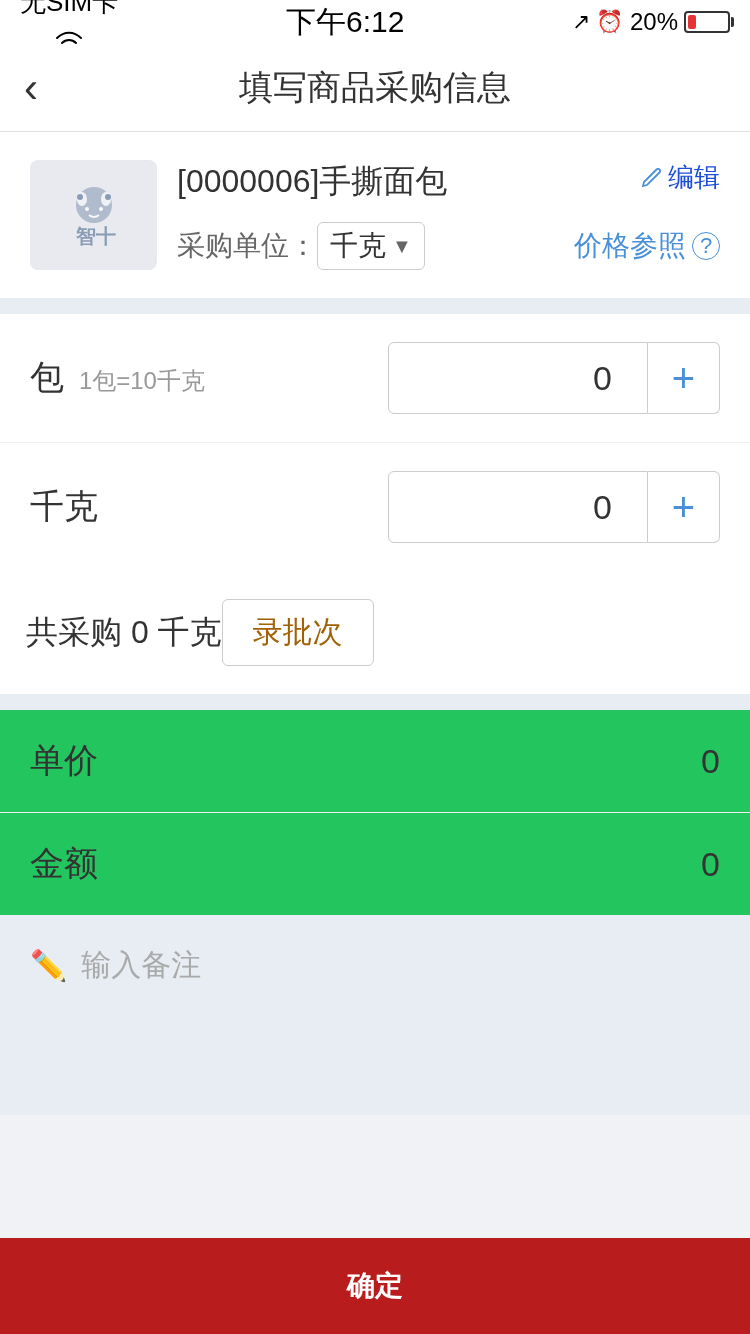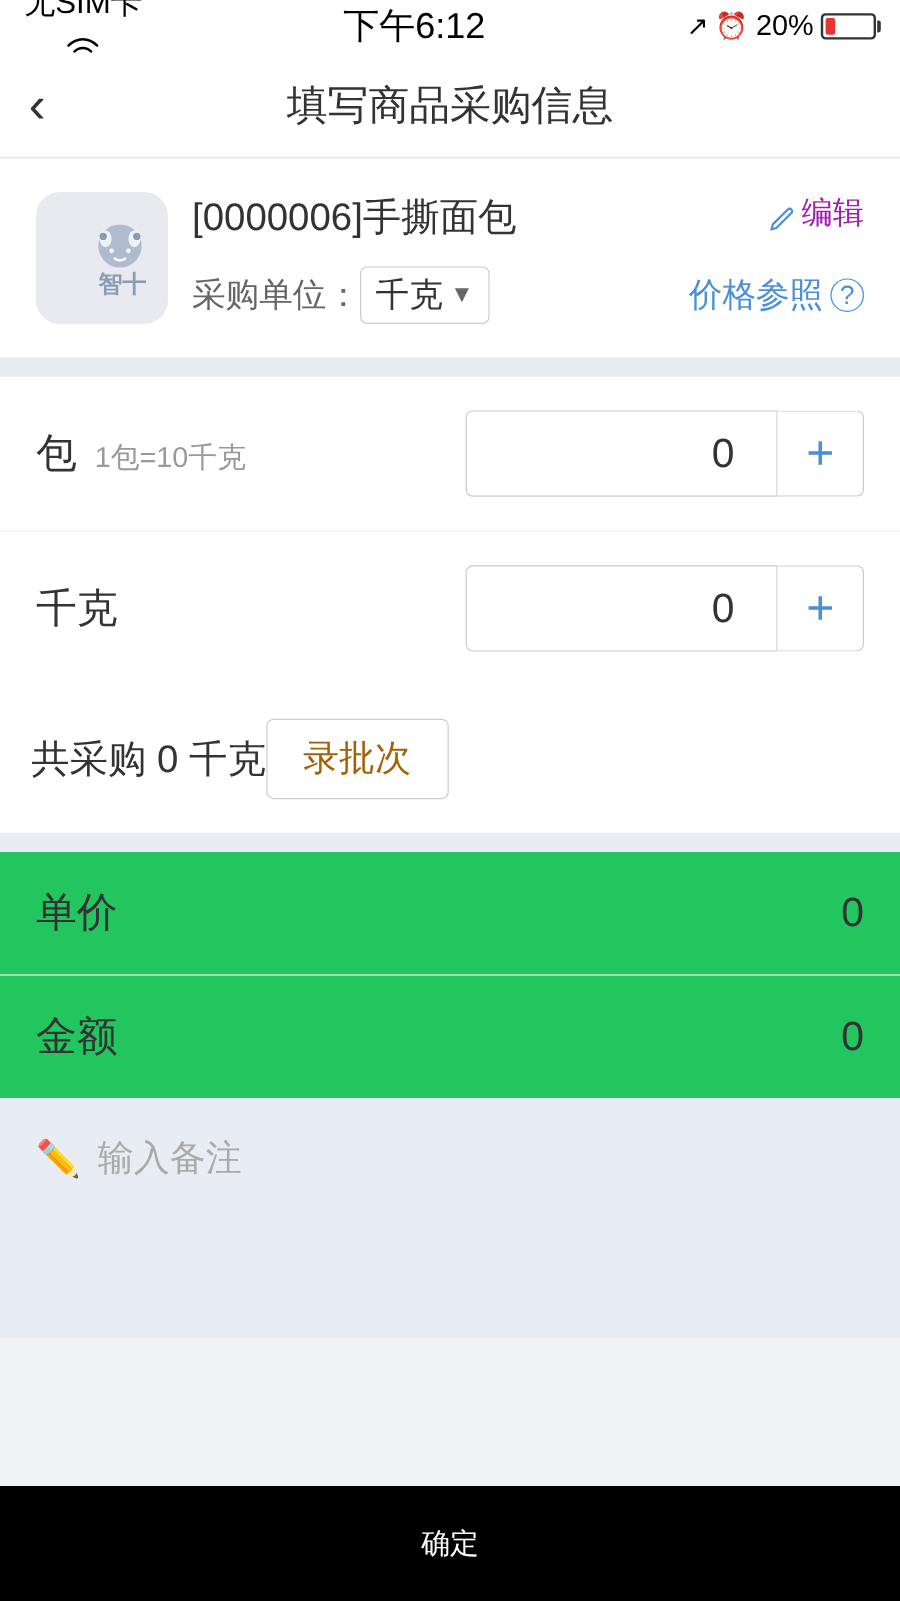--- a/index.html
+++ b/index.html
@@ -61,34 +61,34 @@
     
     .product-card {
       background: #fff;
       padding: 28px 30px;
       display: flex;
       align-items: flex-start;
       gap: 20px;
       margin-top: 0;
     }
     .product-image {
-      width: 110px; height: 110px;
+      width: 127px; height: 110px;
       background: #e8eaf0;
-      border-radius: 20px;
-      display: flex; align-items: center; justify-content: flex-end;
+      border-radius: 8px;
+      display: flex; align-items: center; justify-content: center;
       flex-shrink: 0;
       overflow: hidden;
     }
     .product-info { flex: 1; }
     .product-name-row {
       display: flex; justify-content: space-between; align-items: flex-start;
     }
     .product-name { font-size: 32px; color: #333; font-weight: 500; }
     .edit-btn {
-      color: #a21caf; font-size: 26px; display: flex; align-items: flex-end; gap: 4px;
+      color: #1d4ed8; font-size: 26px; display: flex; align-items: center; gap: 4px;
       cursor: pointer; flex-shrink: 0;
     }
     .purchase-unit-row {
       display: flex; align-items: center; justify-content: space-between;
       margin-top: 18px;
     }
     .purchase-unit-label { font-size: 28px; color: #666; }
     .unit-select {
       border: 1px solid #ccc; border-radius: 6px; padding: 4px 12px;
       font-size: 28px; color: #333; background: #fff;
@@ -166,26 +166,26 @@
     }
     .remark-icon { font-size: 30px; color: #999; }
     .remark-placeholder { font-size: 30px; color: #aaa; }
 
     
     .confirm-btn {
       position: fixed;
       bottom: 0; left: 0; right: 0;
       width: 750px;
       height: 96px;
-      background: #000000;
+      background: #b91c1c;
       color: #fff;
-      font-size: 24px;
+      font-size: 28px;
       border: none;
       cursor: pointer;
-      display: flex; align-items: center; justify-content: center;
+      display: flex; align-items: center; justify-content: center; font-weight: bold;
     }
   </style>
 </head>
 <body>
 
 <div class="status-bar">
   <div class="status-left">
     <span>无SIM卡</span>
     <span>
       <svg width="28" height="22" viewBox="0 0 28 22" fill="none">

